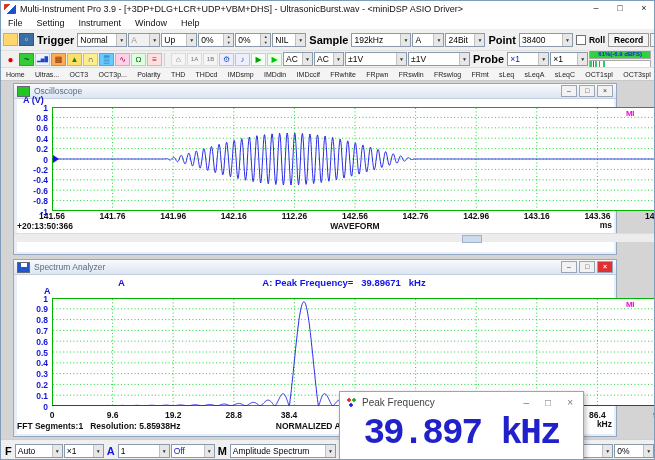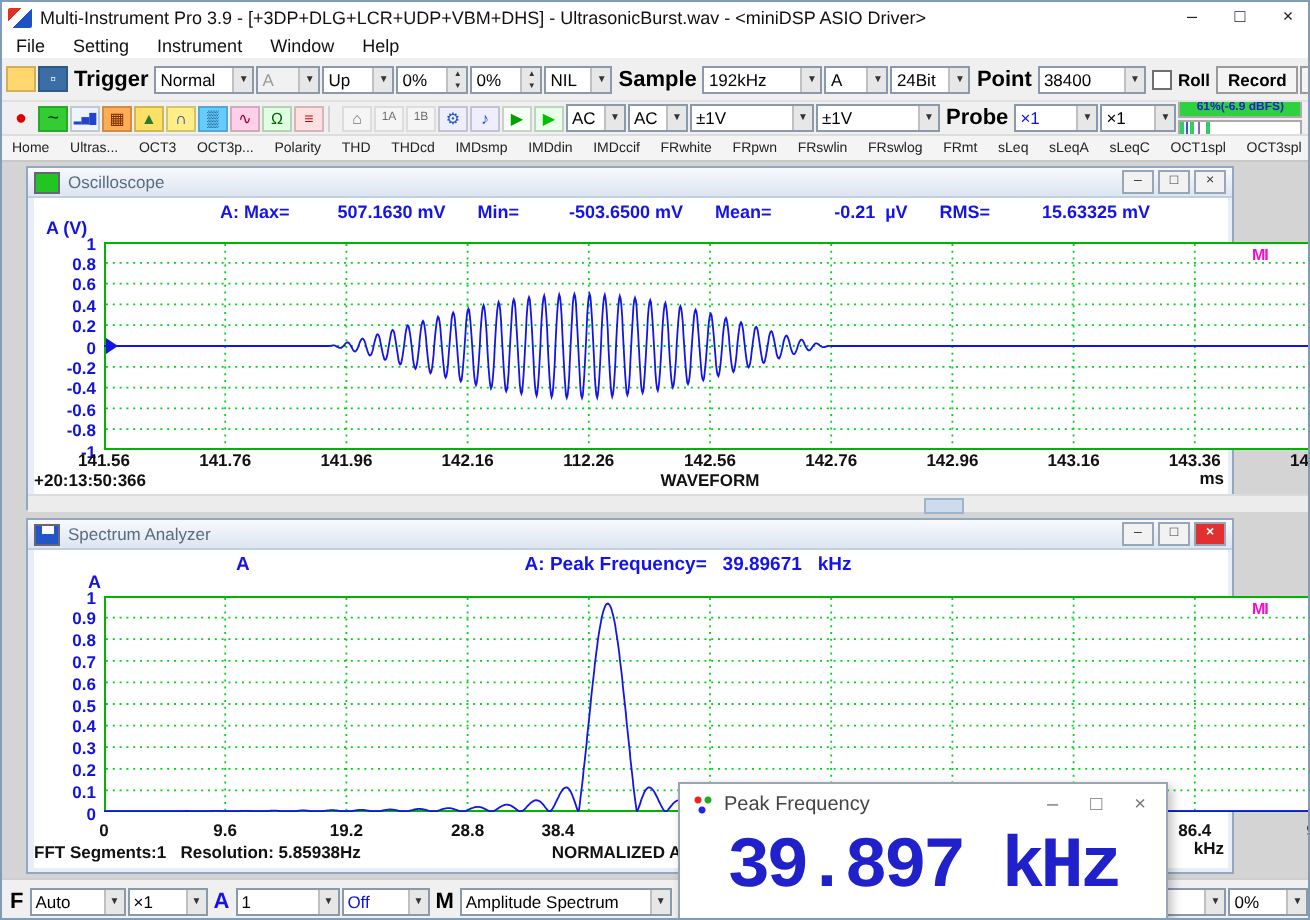--- a/index.html
+++ b/index.html
@@ -260,33 +260,20 @@
     <div class="panel" style="top:2px;height:172px;">
       <div class="ptitle">
         <span class="picon osc"></span>
         <span>Oscilloscope</span>
         <span class="pbtns">
           <span class="pbtn">–</span>
           <span class="pbtn">□</span>
           <span class="pbtn">×</span>
         </span>
       </div>
-      <div class="statsrow">
-        <span>A: Max=</span>
-        <span class="sv" style="width:78px">507.1630 mV</span>
-        <span style="width:16px"></span>
-        <span>Min=</span>
-        <span class="sv" style="width:82px">-503.6500 mV</span>
-        <span style="width:16px"></span>
-        <span>Mean=</span>
-        <span class="sv" style="width:68px">-0.21  µV</span>
-        <span style="width:16px"></span>
-        <span>RMS=</span>
-        <span class="sv" style="width:80px">15.63325 mV</span>
-      </div>
       <div class="chartzone" style="height:144px;">
         <span class="cornerlab" style="left:9px;top:-4px;">A (V)</span>
         <div class="ylabs" id="osc-ylabs">
             <span style="top: 3.5px;">1</span>
             <span style="top: 13.9px;">0.8</span>
             <span style="top: 24.3px;">0.6</span>
             <span style="top: 34.7px;">0.4</span>
             <span style="top: 45.1px;">0.2</span>
             <span style="top: 55.5px;">0</span>
             <span style="top: 65.9px;">-0.2</span>
@@ -399,21 +386,21 @@
               <polyline points="0.0,107.57 0.4,107.57 0.8,107.57 1.1,107.57 1.5,107.57 1.9,107.57 2.3,107.57 2.7,107.57 3.0,107.57 3.4,107.57 3.8,107.57 4.2,107.57 4.5,107.57 4.9,107.57 5.3,107.57 5.7,107.57 6.1,107.57 6.4,107.57 6.8,107.57 7.2,107.57 7.6,107.57 8.0,107.57 8.3,107.57 8.7,107.57 9.1,107.57 9.5,107.57 9.8,107.57 10.2,107.57 10.6,107.57 11.0,107.57 11.4,107.57 11.7,107.57 12.1,107.57 12.5,107.57 12.9,107.57 13.3,107.57 13.6,107.57 14.0,107.57 14.4,107.57 14.8,107.57 15.2,107.57 15.5,107.57 15.9,107.57 16.3,107.57 16.7,107.57 17.0,107.57 17.4,107.57 17.8,107.57 18.2,107.57 18.6,107.57 18.9,107.57 19.3,107.57 19.7,107.57 20.1,107.57 20.5,107.57 20.8,107.57 21.2,107.57 21.6,107.57 22.0,107.57 22.3,107.57 22.7,107.57 23.1,107.57 23.5,107.57 23.9,107.57 24.2,107.57 24.6,107.57 25.0,107.57 25.4,107.57 25.8,107.57 26.1,107.56 26.5,107.55 26.9,107.55 27.3,107.55 27.6,107.56 28.0,107.57 28.4,107.57 28.8,107.57 29.2,107.57 29.5,107.57 29.9,107.57 30.3,107.57 30.7,107.57 31.1,107.57 31.4,107.57 31.8,107.57 32.2,107.57 32.6,107.57 33.0,107.57 33.3,107.57 33.7,107.57 34.1,107.57 34.5,107.57 34.8,107.57 35.2,107.57 35.6,107.57 36.0,107.57 36.4,107.57 36.7,107.57 37.1,107.57 37.5,107.57 37.9,107.57 38.3,107.57 38.6,107.57 39.0,107.57 39.4,107.57 39.8,107.55 40.1,107.53 40.5,107.52 40.9,107.51 41.3,107.50 41.7,107.50 42.0,107.51 42.4,107.52 42.8,107.53 43.2,107.55 43.6,107.57 43.9,107.57 44.3,107.57 44.7,107.57 45.1,107.57 45.4,107.57 45.8,107.57 46.2,107.57 46.6,107.57 47.0,107.57 47.3,107.57 47.7,107.57 48.1,107.57 48.5,107.57 48.9,107.57 49.2,107.57 49.6,107.57 50.0,107.57 50.4,107.57 50.8,107.57 51.1,107.57 51.5,107.57 51.9,107.57 52.3,107.57 52.6,107.57 53.0,107.57 53.4,107.56 53.8,107.53 54.2,107.51 54.5,107.49 54.9,107.47 55.3,107.46 55.7,107.45 56.1,107.45 56.4,107.46 56.8,107.46 57.2,107.48 57.6,107.50 57.9,107.52 58.3,107.55 58.7,107.57 59.1,107.57 59.5,107.57 59.8,107.57 60.2,107.57 60.6,107.57 61.0,107.57 61.4,107.57 61.7,107.57 62.1,107.57 62.5,107.57 62.9,107.57 63.3,107.57 63.6,107.57 64.0,107.57 64.4,107.57 64.8,107.57 65.1,107.57 65.5,107.57 65.9,107.57 66.3,107.57 66.7,107.57 67.0,107.57 67.4,107.56 67.8,107.52 68.2,107.49 68.6,107.46 68.9,107.44 69.3,107.42 69.7,107.40 70.1,107.39 70.4,107.39 70.8,107.39 71.2,107.40 71.6,107.41 72.0,107.43 72.3,107.46 72.7,107.49 73.1,107.52 73.5,107.56 73.9,107.57 74.2,107.57 74.6,107.57 75.0,107.57 75.4,107.57 75.8,107.57 76.1,107.57 76.5,107.57 76.9,107.57 77.3,107.57 77.6,107.57 78.0,107.57 78.4,107.57 78.8,107.57 79.2,107.57 79.5,107.57 79.9,107.57 80.3,107.57 80.7,107.57 81.1,107.57 81.4,107.57 81.8,107.52 82.2,107.48 82.6,107.44 82.9,107.40 83.3,107.37 83.7,107.35 84.1,107.33 84.5,107.32 84.8,107.31 85.2,107.31 85.6,107.32 86.0,107.33 86.4,107.35 86.7,107.38 87.1,107.41 87.5,107.45 87.9,107.49 88.2,107.53 88.6,107.57 89.0,107.57 89.4,107.57 89.8,107.57 90.1,107.57 90.5,107.57 90.9,107.57 91.3,107.57 91.7,107.57 92.0,107.57 92.4,107.57 92.8,107.57 93.2,107.57 93.6,107.57 93.9,107.57 94.3,107.57 94.7,107.57 95.1,107.57 95.4,107.57 95.8,107.53 96.2,107.47 96.6,107.42 97.0,107.38 97.3,107.34 97.7,107.30 98.1,107.27 98.5,107.25 98.9,107.23 99.2,107.22 99.6,107.22 100.0,107.22 100.4,107.24 100.7,107.26 101.1,107.28 101.5,107.32 101.9,107.35 102.3,107.40 102.6,107.45 103.0,107.50 103.4,107.56 103.8,107.57 104.2,107.57 104.5,107.57 104.9,107.57 105.3,107.57 105.7,107.57 106.0,107.57 106.4,107.57 106.8,107.57 107.2,107.57 107.6,107.57 107.9,107.57 108.3,107.57 108.7,107.57 109.1,107.57 109.5,107.57 109.8,107.54 110.2,107.48 110.6,107.42 111.0,107.36 111.4,107.30 111.7,107.25 112.1,107.21 112.5,107.17 112.9,107.14 113.2,107.12 113.6,107.11 114.0,107.10 114.4,107.10 114.8,107.12 115.1,107.13 115.5,107.16 115.9,107.20 116.3,107.24 116.7,107.29 117.0,107.34 117.4,107.40 117.8,107.47 118.2,107.53 118.5,107.57 118.9,107.57 119.3,107.57 119.7,107.57 120.1,107.57 120.4,107.57 120.8,107.57 121.2,107.57 121.6,107.57 122.0,107.57 122.3,107.57 122.7,107.57 123.1,107.57 123.5,107.57 123.9,107.57 124.2,107.50 124.6,107.42 125.0,107.35 125.4,107.28 125.7,107.21 126.1,107.15 126.5,107.10 126.9,107.05 127.3,107.01 127.6,106.98 128.0,106.96 128.4,106.95 128.8,106.95 129.2,106.96 129.5,106.98 129.9,107.01 130.3,107.05 130.7,107.09 131.0,107.15 131.4,107.21 131.8,107.28 132.2,107.35 132.6,107.43 132.9,107.51 133.3,107.57 133.7,107.57 134.1,107.57 134.5,107.57 134.8,107.57 135.2,107.57 135.6,107.57 136.0,107.57 136.3,107.57 136.7,107.57 137.1,107.57 137.5,107.57 137.9,107.57 138.2,107.52 138.6,107.43 139.0,107.34 139.4,107.25 139.8,107.17 140.1,107.09 140.5,107.01 140.9,106.95 141.3,106.89 141.7,106.84 142.0,106.80 142.4,106.77 142.8,106.75 143.2,106.75 143.5,106.75 143.9,106.77 144.3,106.80 144.7,106.84 145.1,106.89 145.4,106.96 145.8,107.03 146.2,107.10 146.6,107.19 147.0,107.28 147.3,107.38 147.7,107.47 148.1,107.57 148.5,107.57 148.8,107.57 149.2,107.57 149.6,107.57 150.0,107.57 150.4,107.57 150.7,107.57 151.1,107.57 151.5,107.57 151.9,107.57 152.3,107.57 152.6,107.46 153.0,107.35 153.4,107.24 153.8,107.13 154.2,107.02 154.5,106.92 154.9,106.83 155.3,106.74 155.7,106.67 156.0,106.60 156.4,106.55 156.8,106.51 157.2,106.48 157.6,106.47 157.9,106.47 158.3,106.49 158.7,106.52 159.1,106.56 159.5,106.62 159.8,106.69 160.2,106.77 160.6,106.87 161.0,106.97 161.3,107.08 161.7,107.19 162.1,107.31 162.5,107.43 162.9,107.55 163.2,107.57 163.6,107.57 164.0,107.57 164.4,107.57 164.8,107.57 165.1,107.57 165.5,107.57 165.9,107.57 166.3,107.57 166.7,107.51 167.0,107.37 167.4,107.23 167.8,107.10 168.2,106.96 168.5,106.82 168.9,106.69 169.3,106.57 169.7,106.46 170.1,106.36 170.4,106.27 170.8,106.20 171.2,106.14 171.6,106.10 172.0,106.07 172.3,106.07 172.7,106.08 173.1,106.11 173.5,106.16 173.8,106.22 174.2,106.31 174.6,106.40 175.0,106.51 175.4,106.64 175.7,106.77 176.1,106.92 176.5,107.07 176.9,107.22 177.3,107.37 177.6,107.52 178.0,107.57 178.4,107.57 178.8,107.57 179.1,107.57 179.5,107.57 179.9,107.57 180.3,107.57 180.7,107.57 181.0,107.42 181.4,107.24 181.8,107.06 182.2,106.88 182.6,106.70 182.9,106.52 183.3,106.34 183.7,106.18 184.1,106.02 184.5,105.88 184.8,105.76 185.2,105.65 185.6,105.56 186.0,105.50 186.3,105.46 186.7,105.44 187.1,105.44 187.5,105.47 187.9,105.52 188.2,105.60 188.6,105.70 189.0,105.82 189.4,105.96 189.8,106.12 190.1,106.29 190.5,106.48 190.9,106.67 191.3,106.87 191.6,107.08 192.0,107.28 192.4,107.48 192.8,107.57 193.2,107.57 193.5,107.57 193.9,107.57 194.3,107.57 194.7,107.57 195.1,107.49 195.4,107.27 195.8,107.04 196.2,106.79 196.6,106.53 197.0,106.28 197.3,106.02 197.7,105.77 198.1,105.53 198.5,105.30 198.8,105.09 199.2,104.90 199.6,104.74 200.0,104.60 200.4,104.49 200.7,104.41 201.1,104.36 201.5,104.35 201.9,104.37 202.3,104.42 202.6,104.51 203.0,104.63 203.4,104.79 203.8,104.98 204.1,105.19 204.5,105.43 204.9,105.69 205.3,105.96 205.7,106.25 206.0,106.55 206.4,106.84 206.8,107.13 207.2,107.41 207.6,107.57 207.9,107.57 208.3,107.57 208.7,107.57 209.1,107.57 209.4,107.34 209.8,107.01 210.2,106.66 210.6,106.28 211.0,105.89 211.3,105.49 211.7,105.08 212.1,104.68 212.5,104.29 212.9,103.91 213.2,103.56 213.6,103.23 214.0,102.94 214.4,102.69 214.8,102.47 215.1,102.31 215.5,102.19 215.9,102.13 216.3,102.12 216.6,102.16 217.0,102.26 217.4,102.42 217.8,102.63 218.2,102.90 218.5,103.21 218.9,103.57 219.3,103.97 219.7,104.41 220.1,104.87 220.4,105.36 220.8,105.85 221.2,106.35 221.6,106.83 221.9,107.28 222.3,107.57 222.7,107.57 223.1,107.57 223.5,107.48 223.8,106.99 224.2,106.42 224.6,105.78 225.0,105.09 225.4,104.35 225.7,103.58 226.1,102.79 226.5,101.99 226.9,101.19 227.3,100.41 227.6,99.65 228.0,98.93 228.4,98.26 228.8,97.64 229.1,97.09 229.5,96.62 229.9,96.24 230.3,95.96 230.7,95.78 231.0,95.71 231.4,95.75 231.8,95.92 232.2,96.20 232.6,96.60 232.9,97.13 233.3,97.77 233.7,98.52 234.1,99.38 234.4,100.32 234.8,101.35 235.2,102.44 235.6,103.56 236.0,104.70 236.3,105.81 236.7,106.84 237.1,107.57 237.5,106.95 237.9,104.11 238.2,101.13 238.6,98.04 239.0,94.83 239.4,91.52 239.7,88.11 240.1,84.63 240.5,81.07 240.9,77.45 241.3,73.79 241.6,70.09 242.0,66.37 242.4,62.65 242.8,58.93 243.2,55.23 243.5,51.57 243.9,47.95 244.3,44.39 244.7,40.90 245.1,37.51 245.4,34.21 245.8,31.03 246.2,27.97 246.6,25.05 246.9,22.27 247.3,19.66 247.7,17.22 248.1,14.95 248.5,12.88 248.8,11.00 249.2,9.32 249.6,7.86 250.0,6.62 250.4,5.59 250.7,4.79 251.1,4.22 251.5,3.89 251.9,3.78 252.2,3.91 252.6,4.27 253.0,4.86 253.4,5.68 253.8,6.73 254.1,8.00 254.5,9.48 254.9,11.18 255.3,13.08 255.7,15.17 256.0,17.45 256.4,19.91 256.8,22.54 257.2,25.33 257.6,28.27 257.9,31.34 258.3,34.53 258.7,37.84 259.1,41.25 259.4,44.74 259.8,48.31 260.2,51.93 260.6,55.60 261.0,59.30 261.3,63.02 261.7,66.75 262.1,70.46 262.5,74.16 262.9,77.82 263.2,81.43 263.6,84.98 264.0,88.46 264.4,91.86 264.7,95.16 265.1,98.35 265.5,101.44 265.9,104.40 266.3,107.22 266.6,107.57 267.0,106.74 267.4,105.70 267.8,104.58 268.2,103.45 268.5,102.32 268.9,101.24 269.3,100.22 269.7,99.29 270.0,98.44 270.4,97.70 270.8,97.07 271.2,96.56 271.6,96.16 271.9,95.89 272.3,95.74 272.7,95.71 273.1,95.79 273.5,95.98 273.8,96.28 274.2,96.67 274.6,97.14 275.0,97.70 275.4,98.32 275.7,99.00 276.1,99.73 276.5,100.49 276.9,101.27 277.2,102.07 277.6,102.87 278.0,103.66 278.4,104.43 278.8,105.16 279.1,105.85 279.5,106.48 279.9,107.04 280.3,107.52 280.7,107.57 281.0,107.57 281.4,107.57 281.8,107.23 282.2,106.78 282.5,106.30 282.9,105.80 283.3,105.31 283.7,104.83 284.1,104.36 284.4,103.93 284.8,103.53 285.2,103.18 285.6,102.87 286.0,102.61 286.3,102.40 286.7,102.25 287.1,102.15 287.5,102.12 287.8,102.13 288.2,102.20 288.6,102.32 289.0,102.49 289.4,102.71 289.7,102.97 290.1,103.27 290.5,103.59 290.9,103.95 291.3,104.33 291.6,104.72 292.0,105.12 292.4,105.53 292.8,105.93 293.2,106.32 293.5,106.70 293.9,107.05 294.3,107.37 294.7,107.57 295.0,107.57 295.4,107.57 295.8,107.57 296.2,107.57 296.6,107.39 296.9,107.11 297.3,106.81 297.7,106.52 298.1,106.22 298.5,105.93 298.8,105.66 299.2,105.40 299.6,105.17 300.0,104.96 300.3,104.77 300.7,104.62 301.1,104.50 301.5,104.42 301.9,104.36 302.2,104.35 302.6,104.36 303.0,104.41 303.4,104.50 303.8,104.61 304.1,104.75 304.5,104.92 304.9,105.11 305.3,105.32 305.7,105.55 306.0,105.79 306.4,106.05 306.8,106.30 307.2,106.56 307.5,106.81 307.9,107.06 308.3,107.30 308.7,107.51 309.1,107.57 309.4,107.57 309.8,107.57 310.2,107.57 310.6,107.57 311.0,107.57 311.3,107.46 311.7,107.26 312.1,107.06 312.5,106.85 312.8,106.65 313.2,106.46 313.6,106.27 314.0,106.10 314.4,105.94 314.7,105.81 315.1,105.69 315.5,105.59 315.9,105.52 316.3,105.47 316.6,105.44 317.0,105.44 317.4,105.46 317.8,105.50 318.2,105.57 318.5,105.66 318.9,105.77 319.3,105.90 319.7,106.04 320.0,106.19 320.4,106.36 320.8,106.54 321.2,106.72 321.6,106.90 321.9,107.08 322.3,107.26 322.7,107.43 323.1,107.57 323.5,107.57 323.8,107.57 324.2,107.57 324.6,107.57 325.0,107.57 325.3,107.57 325.7,107.57 326.1,107.51 326.5,107.36 326.9,107.20 327.2,107.05 327.6,106.90 328.0,106.76 328.4,106.63 328.8,106.50 329.1,106.39 329.5,106.30 329.9,106.22 330.3,106.15 330.6,106.11 331.0,106.08 331.4,106.07 331.8,106.07 332.2,106.10 332.5,106.14 332.9,106.20 333.3,106.28 333.7,106.37 334.1,106.47 334.4,106.58 334.8,106.70 335.2,106.83 335.6,106.97 336.0,107.11 336.3,107.25 336.7,107.39 337.1,107.52 337.5,107.57 337.8,107.57 338.2,107.57 338.6,107.57 339.0,107.57 339.4,107.57 339.7,107.57 340.1,107.57 340.5,107.57 340.9,107.54 341.3,107.42 341.6,107.30 342.0,107.18 342.4,107.07 342.8,106.96 343.1,106.86 343.5,106.77 343.9,106.68 344.3,106.62 344.7,106.56 345.0,106.52 345.4,106.49 345.8,106.47 346.2,106.47 346.6,106.49 346.9,106.51 347.3,106.56 347.7,106.61 348.1,106.68 348.4,106.75 348.8,106.84 349.2,106.93 349.6,107.03 350.0,107.14 350.3,107.25 350.7,107.36 351.1,107.47 351.5,107.57 351.9,107.57 352.2,107.57 352.6,107.57 353.0,107.57 353.4,107.57 353.8,107.57 354.1,107.57 354.5,107.57 354.9,107.57 355.3,107.57 355.6,107.56 356.0,107.46 356.4,107.37 356.8,107.27 357.2,107.18 357.5,107.10 357.9,107.02 358.3,106.95 358.7,106.89 359.1,106.84 359.4,106.80 359.8,106.77 360.2,106.75 360.6,106.75 360.9,106.76 361.3,106.77 361.7,106.80 362.1,106.84 362.5,106.89 362.8,106.95 363.2,107.02 363.6,107.10 364.0,107.18 364.4,107.26 364.7,107.35 365.1,107.44 365.5,107.53 365.9,107.57 366.3,107.57 366.6,107.57 367.0,107.57 367.4,107.57 367.8,107.57 368.1,107.57 368.5,107.57 368.9,107.57 369.3,107.57 369.7,107.57 370.0,107.57 370.4,107.57 370.8,107.50 371.2,107.42 371.6,107.34 371.9,107.27 372.3,107.20 372.7,107.14 373.1,107.09 373.4,107.04 373.8,107.00 374.2,106.98 374.6,106.96 375.0,106.95 375.3,106.95 375.7,106.96 376.1,106.98 376.5,107.02 376.9,107.05 377.2,107.10 377.6,107.16 378.0,107.22 378.4,107.28 378.8,107.35 379.1,107.43 379.5,107.50 379.9,107.57 380.3,107.57 380.6,107.57 381.0,107.57 381.4,107.57 381.8,107.57 382.2,107.57 382.5,107.57 382.9,107.57 383.3,107.57 383.7,107.57 384.1,107.57 384.4,107.57 384.8,107.57 385.2,107.57 385.6,107.53 385.9,107.46 386.3,107.40 386.7,107.34 387.1,107.28 387.5,107.24 387.8,107.19 388.2,107.16 388.6,107.13 389.0,107.11 389.4,107.10 389.7,107.10 390.1,107.11 390.5,107.12 390.9,107.15 391.2,107.18 391.6,107.21 392.0,107.26 392.4,107.31 392.8,107.36 393.1,107.42 393.5,107.49 393.9,107.55 394.3,107.57 394.7,107.57 395.0,107.57 395.4,107.57 395.8,107.57 396.2,107.57 396.6,107.57 396.9,107.57 397.3,107.57 397.7,107.57 398.1,107.57 398.4,107.57 398.8,107.57 399.2,107.57 399.6,107.57 400.0,107.57 400.3,107.55 400.7,107.50 401.1,107.44 401.5,107.39 401.9,107.35 402.2,107.31 402.6,107.28 403.0,107.25 403.4,107.24 403.7,107.22 404.1,107.22 404.5,107.22 404.9,107.23 405.3,107.25 405.6,107.27 406.0,107.30 406.4,107.34 406.8,107.38 407.2,107.43 407.5,107.48 407.9,107.53 408.3,107.57 408.7,107.57 409.1,107.57 409.4,107.57 409.8,107.57 410.2,107.57 410.6,107.57 410.9,107.57 411.3,107.57 411.7,107.57 412.1,107.57 412.5,107.57 412.8,107.57 413.2,107.57 413.6,107.57 414.0,107.57 414.4,107.57 414.7,107.57 415.1,107.57 415.5,107.53 415.9,107.48 416.2,107.44 416.6,107.41 417.0,107.38 417.4,107.35 417.8,107.33 418.1,107.32 418.5,107.31 418.9,107.31 419.3,107.32 419.7,107.33 420.0,107.35 420.4,107.38 420.8,107.41 421.2,107.44 421.5,107.48 421.9,107.53 422.3,107.57 422.7,107.57 423.1,107.57 423.4,107.57 423.8,107.57 424.2,107.57 424.6,107.57 425.0,107.57 425.3,107.57 425.7,107.57 426.1,107.57 426.5,107.57 426.9,107.57 427.2,107.57 427.6,107.57 428.0,107.57 428.4,107.57 428.7,107.57 429.1,107.57 429.5,107.57 429.9,107.57 430.3,107.55 430.6,107.52 431.0,107.48 431.4,107.45 431.8,107.43 432.2,107.41 432.5,107.40 432.9,107.39 433.3,107.39 433.7,107.39 434.0,107.40 434.4,107.42 434.8,107.44 435.2,107.46 435.6,107.49 435.9,107.53 436.3,107.56 436.7,107.57 437.1,107.57 437.5,107.57 437.8,107.57 438.2,107.57 438.6,107.57 439.0,107.57 439.3,107.57 439.7,107.57 440.1,107.57 440.5,107.57 440.9,107.57 441.2,107.57 441.6,107.57 442.0,107.57 442.4,107.57 442.8,107.57 443.1,107.57 443.5,107.57 443.9,107.57 444.3,107.57 444.7,107.57 445.0,107.57 445.4,107.55 445.8,107.52 446.2,107.49 446.5,107.48 446.9,107.46 447.3,107.45 447.7,107.45 448.1,107.45 448.4,107.46 448.8,107.47 449.2,107.49 449.6,107.51 450.0,107.53 450.3,107.56 450.7,107.57 451.1,107.57 451.5,107.57 451.8,107.57 452.2,107.57 452.6,107.57 453.0,107.57 453.4,107.57 453.7,107.57 454.1,107.57 454.5,107.57 454.9,107.57 455.3,107.57 455.6,107.57 456.0,107.57 456.4,107.57 456.8,107.57 457.2,107.57 457.5,107.57 457.9,107.57 458.3,107.57 458.7,107.57 459.0,107.57 459.4,107.57 459.8,107.57 460.2,107.57 460.6,107.55 460.9,107.53 461.3,107.52 461.7,107.51 462.1,107.50 462.5,107.50 462.8,107.51 463.2,107.52 463.6,107.53 464.0,107.55 464.3,107.57 464.7,107.57 465.1,107.57 465.5,107.57 465.9,107.57 466.2,107.57 466.6,107.57 467.0,107.57 467.4,107.57 467.8,107.57 468.1,107.57 468.5,107.57 468.9,107.57 469.3,107.57 469.7,107.57 470.0,107.57 470.4,107.57 470.8,107.57 471.2,107.56 471.5,107.56 471.9,107.56 472.3,107.56 472.7,107.56 473.1,107.55 473.4,107.55 473.8,107.54 474.2,107.53 474.6,107.53 475.0,107.51 475.3,107.50 475.7,107.48 476.1,107.45 476.5,107.42 476.8,107.40 477.2,107.37 477.6,107.34 478.0,107.31 478.4,107.27 478.7,107.22 479.1,107.17 479.5,107.12 479.9,107.06 480.3,107.00 480.6,106.94 481.0,106.88 481.4,106.81 481.8,106.76 482.1,106.70 482.5,106.65 482.9,106.60 483.3,106.56 483.7,106.53 484.0,106.51 484.4,106.49 484.8,106.49 485.2,106.49 485.6,106.51 485.9,106.53 486.3,106.56 486.7,106.60 487.1,106.65 487.5,106.70 487.8,106.76 488.2,106.81 488.6,106.88 489.0,106.94 489.3,107.00 489.7,107.06 490.1,107.12 490.5,107.17 490.9,107.22 491.2,107.27 491.6,107.31 492.0,107.35 492.4,107.39 492.8,107.42 493.1,107.44 493.5,107.47 493.9,107.48 494.3,107.50 494.6,107.51 495.0,107.53 495.4,107.53 495.8,107.54 496.2,107.55 496.5,107.55 496.9,107.56 497.3,107.56 497.7,107.56 498.1,107.56 498.4,107.56 498.8,107.57 499.2,107.57 499.6,107.57 499.9,107.57 500.3,107.57 500.7,107.57 501.1,107.57 501.5,107.57 501.8,107.57 502.2,107.57 502.6,107.57 503.0,107.57 503.4,107.57 503.7,107.57 504.1,107.57 504.5,107.57 504.9,107.57 505.3,107.57 505.6,107.57 506.0,107.57 506.4,107.57 506.8,107.57 507.1,107.57 507.5,107.57 507.9,107.57 508.3,107.57 508.7,107.57 509.0,107.57 509.4,107.57 509.8,107.57 510.2,107.57 510.6,107.57 510.9,107.57 511.3,107.57 511.7,107.57 512.1,107.57 512.4,107.57 512.8,107.57 513.2,107.57 513.6,107.57 514.0,107.57 514.3,107.57 514.7,107.57 515.1,107.57 515.5,107.57 515.9,107.57 516.2,107.57 516.6,107.57 517.0,107.57 517.4,107.57 517.8,107.57 518.1,107.57 518.5,107.57 518.9,107.57 519.3,107.57 519.6,107.57 520.0,107.57 520.4,107.57 520.8,107.57 521.2,107.57 521.5,107.57 521.9,107.57 522.3,107.57 522.7,107.57 523.1,107.57 523.4,107.57 523.8,107.57 524.2,107.57 524.6,107.57 524.9,107.57 525.3,107.57 525.7,107.57 526.1,107.57 526.5,107.57 526.8,107.57 527.2,107.57 527.6,107.57 528.0,107.57 528.4,107.57 528.7,107.57 529.1,107.57 529.5,107.57 529.9,107.57 530.3,107.57 530.6,107.57 531.0,107.57 531.4,107.57 531.8,107.57 532.1,107.57 532.5,107.57 532.9,107.57 533.3,107.57 533.7,107.57 534.0,107.57 534.4,107.57 534.8,107.57 535.2,107.57 535.6,107.57 535.9,107.57 536.3,107.57 536.7,107.57 537.1,107.57 537.4,107.57 537.8,107.57 538.2,107.57 538.6,107.57 539.0,107.57 539.3,107.57 539.7,107.57 540.1,107.57 540.5,107.57 540.9,107.57 541.2,107.57 541.6,107.57 542.0,107.57 542.4,107.57 542.7,107.57 543.1,107.57 543.5,107.57 543.9,107.57 544.3,107.57 544.6,107.57 545.0,107.57 545.4,107.57 545.8,107.57 546.2,107.57 546.5,107.57 546.9,107.57 547.3,107.57 547.7,107.57 548.1,107.57 548.4,107.57 548.8,107.57 549.2,107.57 549.6,107.57 549.9,107.57 550.3,107.57 550.7,107.57 551.1,107.57 551.5,107.57 551.8,107.57 552.2,107.57 552.6,107.57 553.0,107.57 553.4,107.57 553.7,107.57 554.1,107.57 554.5,107.57 554.9,107.57 555.2,107.57 555.6,107.57 556.0,107.57 556.4,107.57 556.8,107.57 557.1,107.57 557.5,107.57 557.9,107.57 558.3,107.57 558.7,107.57 559.0,107.57 559.4,107.57 559.8,107.57 560.2,107.57 560.6,107.57 560.9,107.57 561.3,107.57 561.7,107.57 562.1,107.57 562.4,107.57 562.8,107.57 563.2,107.57 563.6,107.57 564.0,107.57 564.3,107.57 564.7,107.57 565.1,107.57 565.5,107.57 565.9,107.57 566.2,107.57 566.6,107.57 567.0,107.57 567.4,107.57 567.7,107.57 568.1,107.57 568.5,107.57 568.9,107.57 569.3,107.57 569.6,107.57 570.0,107.57 570.4,107.57 570.8,107.57 571.2,107.57 571.5,107.57 571.9,107.57 572.3,107.57 572.7,107.57 573.0,107.57 573.4,107.57 573.8,107.57 574.2,107.57 574.6,107.57 574.9,107.57 575.3,107.57 575.7,107.57 576.1,107.57 576.5,107.57 576.8,107.57 577.2,107.57 577.6,107.57 578.0,107.57 578.4,107.57 578.7,107.57 579.1,107.57 579.5,107.57 579.9,107.57 580.2,107.57 580.6,107.57 581.0,107.57 581.4,107.57 581.8,107.57 582.1,107.57 582.5,107.57 582.9,107.57 583.3,107.57 583.7,107.57 584.0,107.57 584.4,107.57 584.8,107.57 585.2,107.57 585.5,107.57 585.9,107.57 586.3,107.57 586.7,107.57 587.1,107.57 587.4,107.57 587.8,107.57 588.2,107.57 588.6,107.57 589.0,107.57 589.3,107.57 589.7,107.57 590.1,107.57 590.5,107.57 590.9,107.57 591.2,107.57 591.6,107.57 592.0,107.57 592.4,107.57 592.7,107.57 593.1,107.57 593.5,107.57 593.9,107.57 594.3,107.57 594.6,107.57 595.0,107.57 595.4,107.57 595.8,107.57 596.2,107.57 596.5,107.57 596.9,107.57 597.3,107.57 597.7,107.57 598.0,107.57 598.4,107.57 598.8,107.57 599.2,107.57 599.6,107.57 599.9,107.57 600.3,107.57 600.7,107.57 601.1,107.57 601.5,107.57 601.8,107.57 602.2,107.57 602.6,107.57 603.0,107.57 603.3,107.57 603.7,107.57 604.1,107.57 604.5,107.57 604.9,107.57 605.2,107.57 605.6,107.57 606.0,107.57 " fill="none" stroke="#1414e6" stroke-width="0.9"></polyline>
             </svg>
         </div>
         <span class="milogo" style="left:612px;top:10px;">MI</span>
         <div class="vscroll" style="top:8px;height:108px;"></div>
         <div class="xlabs" id="spec-xlabs" style="top:120px;">
             <span style="left: 38px;">0</span>
             <span style="left: 98.6px;">9.6</span>
             <span style="left: 159.2px;">19.2</span>
             <span style="left: 219.8px;">28.8</span>
-            <span style="left: 265px;">38.4</span>
+            <span style="left: 275px;">38.4</span>
             <span style="left: 341px;">48</span>
             <span style="left: 401.6px;">57.6</span>
             <span style="left: 462.2px;">67.2</span>
             <span style="left: 522.8px;">76.8</span>
             <span style="left: 583.4px;">86.4</span>
             <span style="left: 644px;">96</span>
           </div>
         <span class="unit" style="top:129px;text-align:right;">kHz</span>
         <div class="brow" style="top:131px;">
           <span class="bl">FFT Segments:1   Resolution: 5.85938Hz</span>

